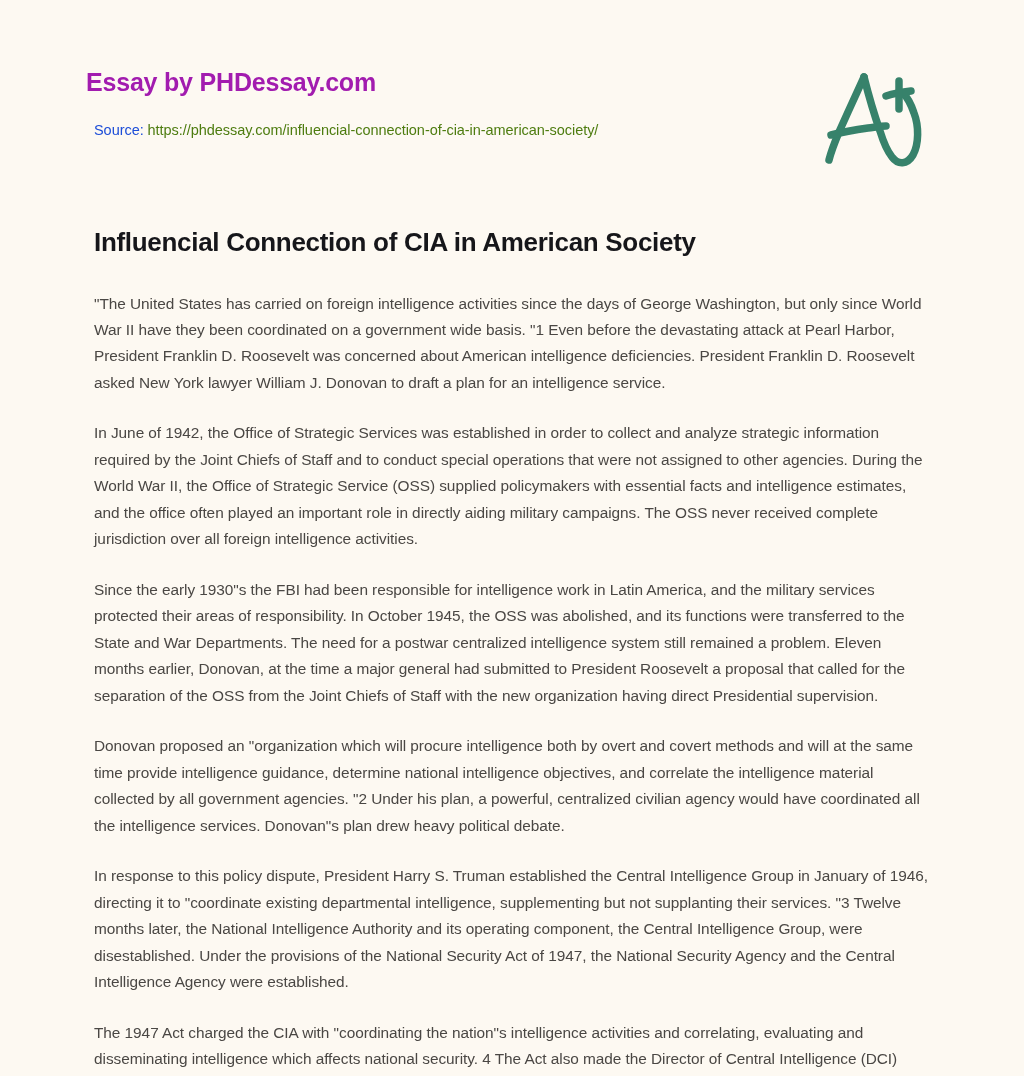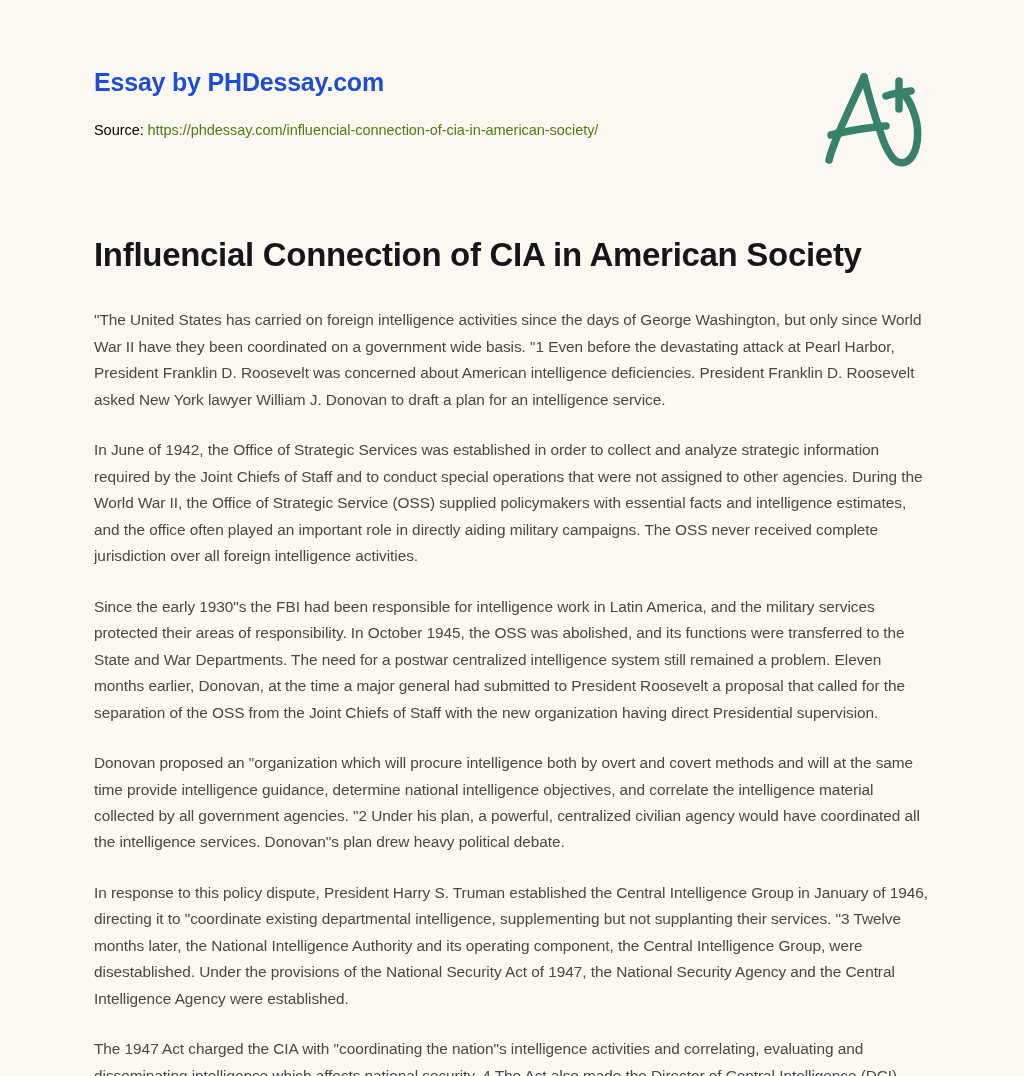--- a/index.html
+++ b/index.html
@@ -24,38 +24,38 @@
   
   .header {
     position: absolute;
     left: 0;
     top: 0;
     width: 1024px;
     height: 185px;
   }
   .brand-title {
     position: absolute;
-    left: 94px;
+    left: 86px;
     top: 68px;
     font-size: 25px;
     font-weight: bold;
     letter-spacing: -0.2px;
-    color: #1d4ed8;
+    color: #a21caf;
     white-space: nowrap;
   }
   .source-line {
     position: absolute;
     left: 94px;
     top: 122px;
     font-size: 14.5px;
     white-space: nowrap;
     letter-spacing: -0.05px;
   }
   .source-label {
-    color: #000000;
+    color: #1d4ed8;
   }
   .source-url {
     color: #4d7c0f;
     text-decoration: none;
   }
   .logo {
     position: absolute;
     left: 806px;
     top: 52px;
     width: 128px;
@@ -68,26 +68,26 @@
   }
 
   
   .article {
     position: absolute;
     left: 94px;
     top: 218px;
     width: 840px;
   }
   .doc-title {
-    font-size: 33px;
+    font-size: 26px;
     font-weight: bold;
     color: #16161a;
     letter-spacing: -0.3px;
     line-height: 1.25;
-    margin: 16px 0 32px 0;
+    margin: 8px 0 32px 0;
     white-space: nowrap;
   }
   .body-text p {
     font-size: 15.4px;
     line-height: 1.72;
     color: #4a4744;
     margin: 0 0 24px 0;
     letter-spacing: -0.05px;
     text-align: left;
   }

